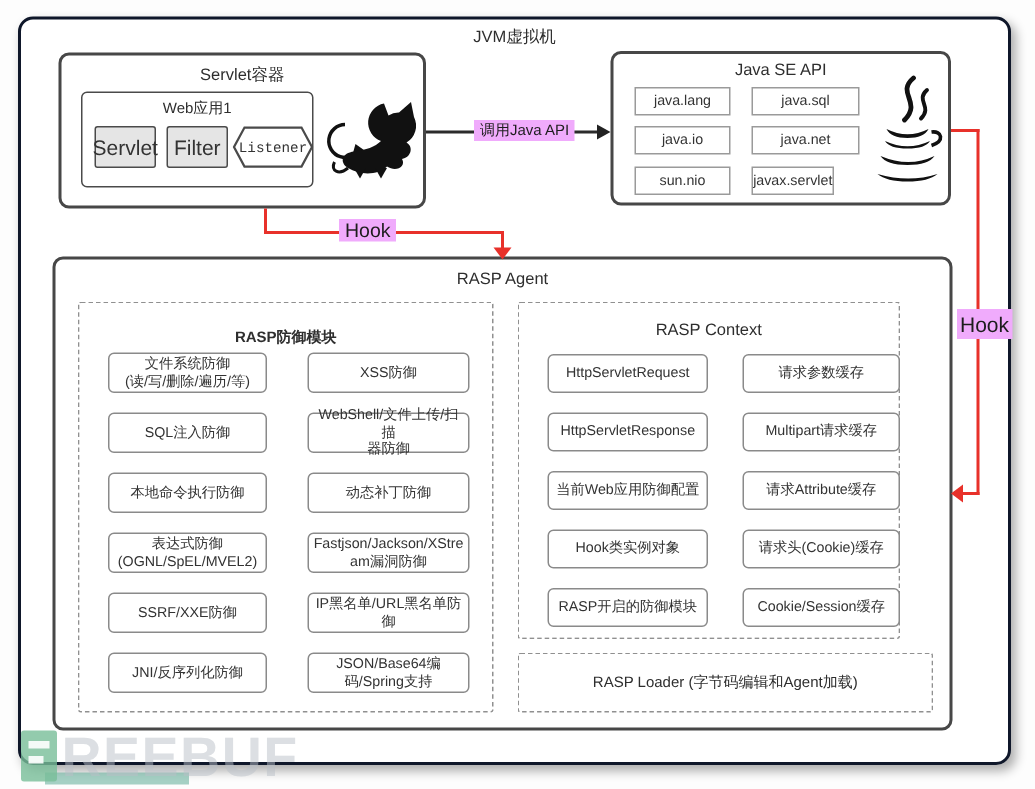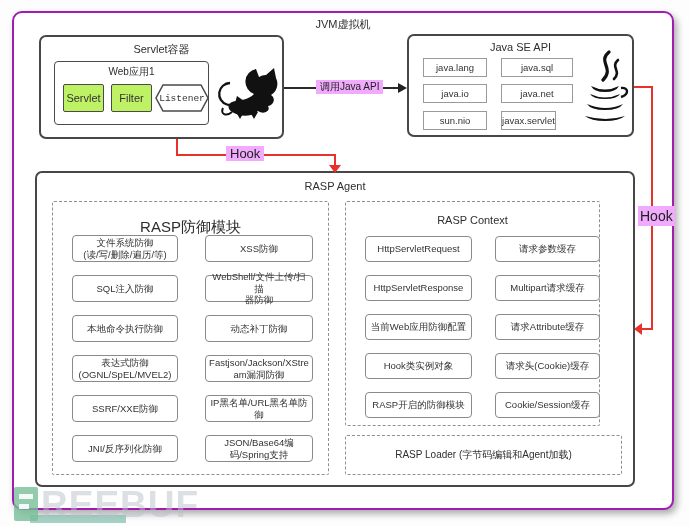--- a/index.html
+++ b/index.html
@@ -1,25 +1,25 @@
 <!DOCTYPE html>
 <html><head>
 <meta charset="utf-8">
 <style>
   html,body{margin:0;padding:0;}
   body{width:690px;height:526px;background:#ffffff;font-family:"Liberation Sans",sans-serif;}
   #canvas{position:relative;width:690px;height:526px;overflow:hidden;background:#fdfdfd;}
   
   #card{position:absolute;left:12px;top:11px;width:662px;height:499px;background:#fff;
-        border:2px solid #a21caf;border-radius:10px;box-shadow:3px 4px 7px rgba(0,0,0,.32);box-sizing:border-box;}
+        border:2px solid #0f172a;border-radius:10px;box-shadow:3px 4px 7px rgba(0,0,0,.32);box-sizing:border-box;}
   .abs{position:absolute;box-sizing:border-box;}
   .box-title{position:absolute;left:0;right:0;text-align:center;color:#2e2e2e;}
   .solid-box{border:2px solid #474747;border-radius:7px;background:#fff;}
   .thin-box{border:1.5px solid #4a4a4a;border-radius:4px;background:#fff;}
-  .comp-box{border:1.5px solid #4a4a4a;border-radius:2px;background:#bef264;display:flex;align-items:center;justify-content:center;font-size:11px;color:#333;}
+  .comp-box{border:1.5px solid #4a4a4a;border-radius:2px;background:#e5e5e5;display:flex;align-items:center;justify-content:center;font-size:14px;color:#333;}
   .pkg{border:1px solid #9a9a9a;background:#fff;display:flex;align-items:center;justify-content:center;font-size:9.5px;color:#333;}
   .dashed-box{border:1.2px dashed #909090;border-radius:2px;background:#fff;}
   .grid2{display:grid;grid-auto-flow:row;}
   .item{border:1px solid #8a8a8a;border-radius:4px;background:#fff;display:flex;align-items:center;justify-content:center;
         text-align:center;font-size:9.5px;line-height:1.22;color:#333;white-space:pre-line;padding:1px 3px;box-sizing:border-box;}
   .redline{background:#e8312a;position:absolute;z-index:10;}
   .blackline{background:#2b2b2b;position:absolute;}
   .line-label{position:absolute;z-index:11;background:#f0abfc;color:#1d1d1d;padding:0 4px;}
   
   #wm{position:absolute;left:14px;top:482px;z-index:50;display:flex;align-items:flex-start;pointer-events:none;}
@@ -96,21 +96,21 @@
     <div class="redline" style="left:637px;top:73px;width:2px;height:244px;"></div>
     <div class="redline" style="left:627px;top:315px;width:12px;height:2px;"></div>
     <div class="abs" style="left:620px;top:310px;width:0;height:0;border-top:6px solid transparent;border-bottom:6px solid transparent;border-right:8px solid #e8312a;z-index:10;"></div>
     <div class="line-label" style="left:624px;top:193px;font-size:14px;padding:2px 2px;">Hook</div>
 
     <div class="abs solid-box" style="left:21px;top:158px;width:600px;height:316px;">
       <div class="box-title" style="top:7px;font-size:11px;">RASP Agent</div>
     </div>
 
     <div class="abs dashed-box" style="left:38px;top:188px;width:277px;height:274px;">
-      <div class="box-title" style="top:16px;font-size:15px;">RASP防御模块</div>
+      <div class="box-title" style="top:16px;font-size:10px;font-weight:bold;">RASP防御模块</div>
     </div>
     <div class="abs grid2" style="left:58px;top:222px;grid-template-columns:106px 108px;column-gap:27px;row-gap:13px;grid-auto-rows:27px;">
       <div class="item">文件系统防御
 (读/写/删除/遍历/等)</div>
       <div class="item">XSS防御</div>
       <div class="item">SQL注入防御</div>
       <div class="item">WebShell/文件上传/扫描
 器防御</div>
       <div class="item">本地命令执行防御</div>
       <div class="item">动态补丁防御</div>

